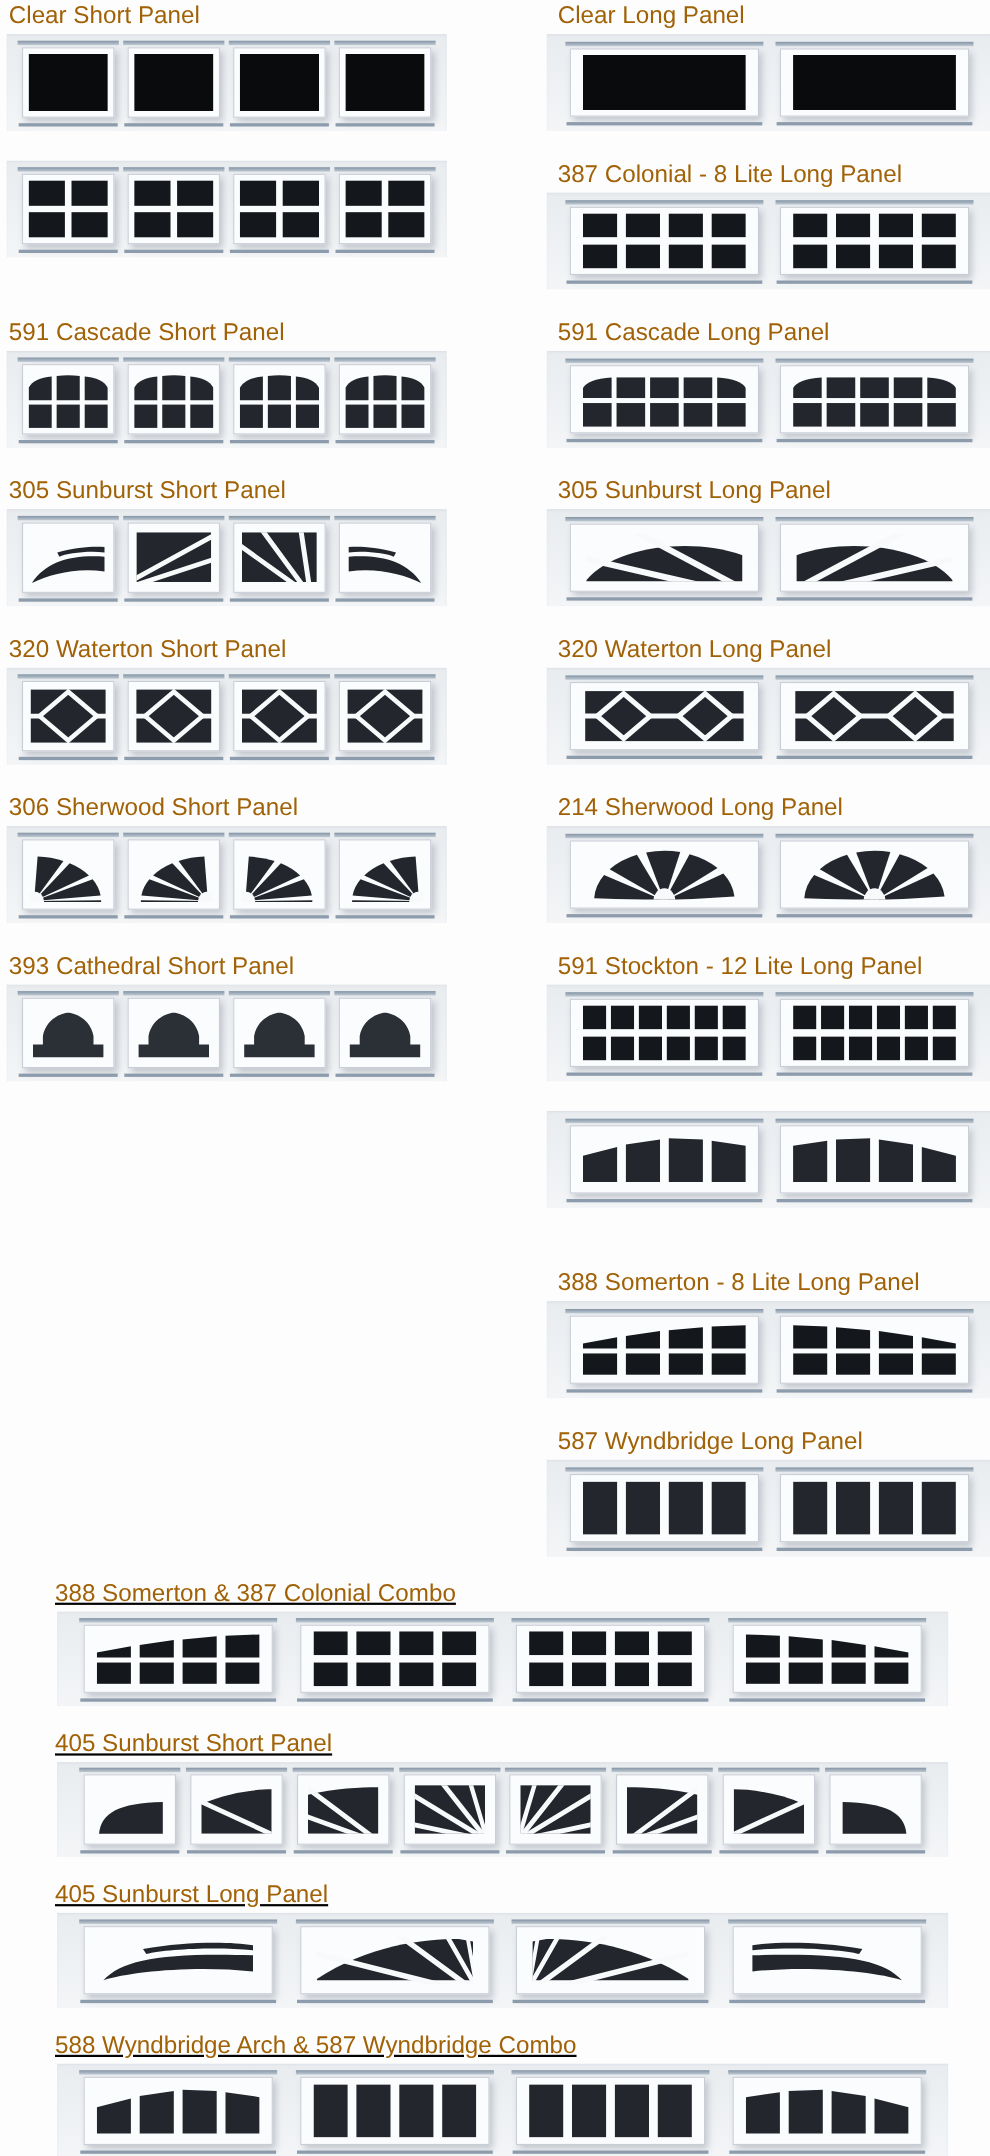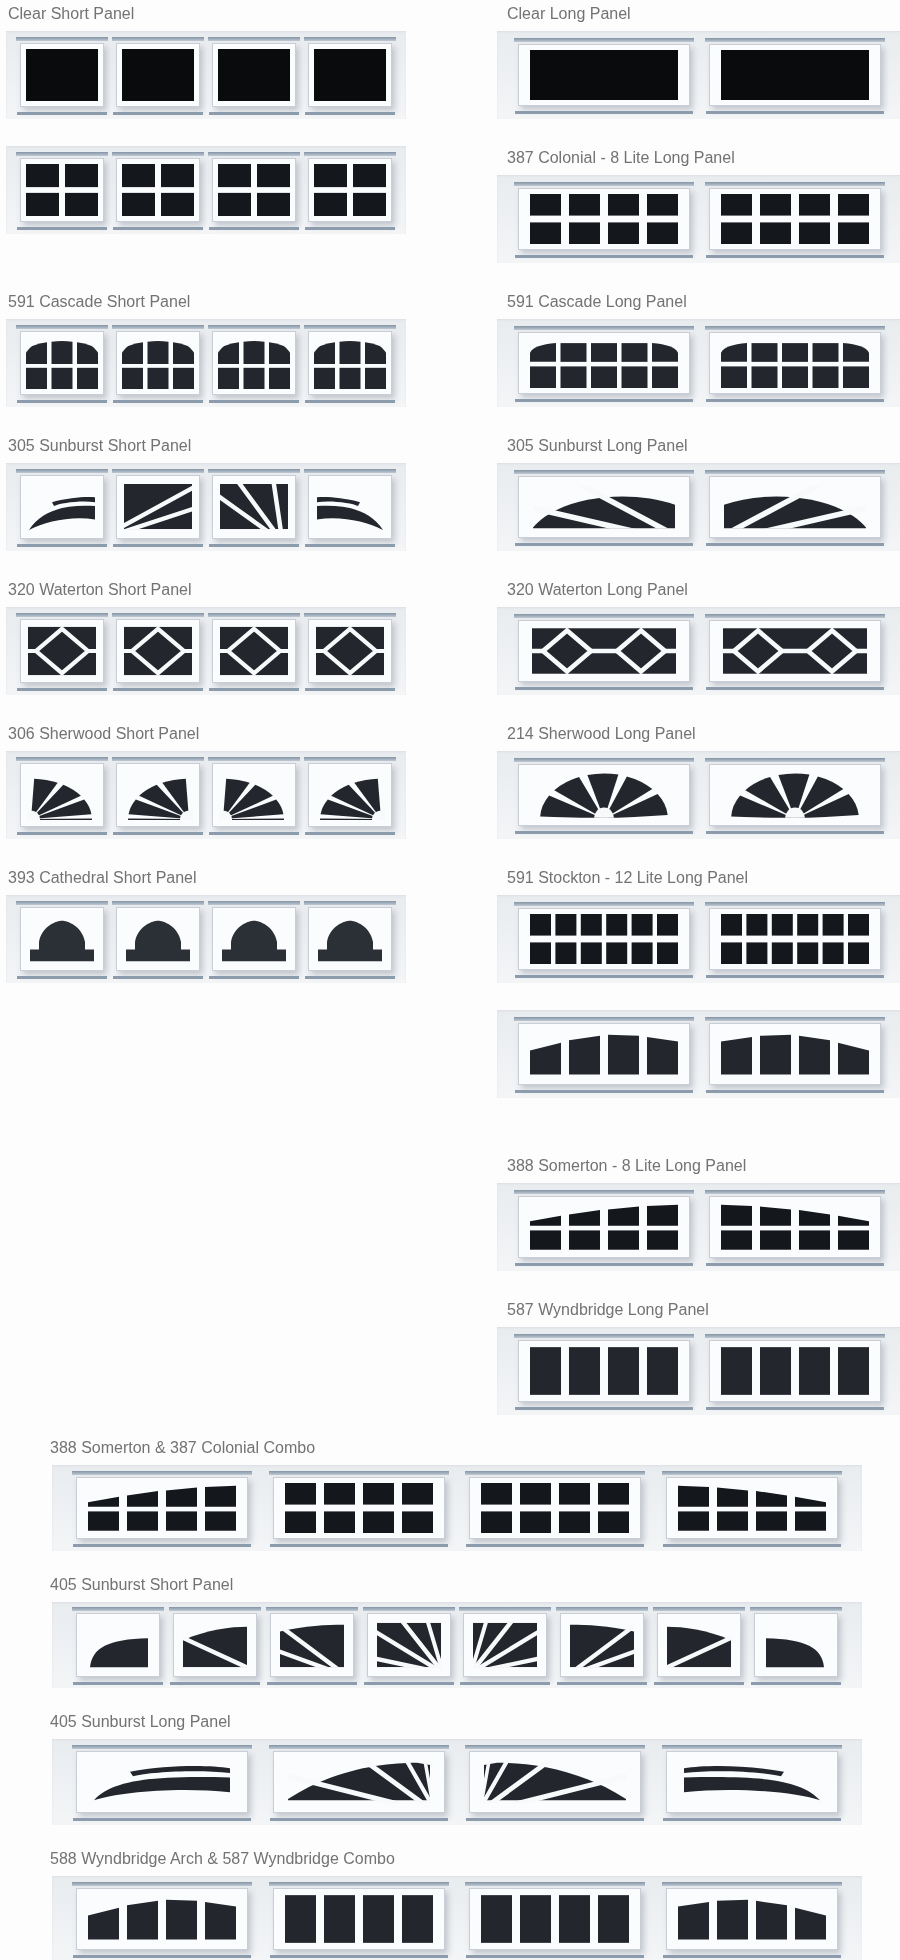--- a/index.html
+++ b/index.html
@@ -6,23 +6,23 @@
   body{
     width:900px;height:1960px;position:relative;overflow:hidden;
     background:#fdfdfe;
     font-family:"Liberation Sans", sans-serif;
   }
   .col{position:absolute;}
   .col-left{left:6px;top:2px;width:400px;}
   .col-right{left:497px;top:2px;width:405px;}
   .col-bottom{left:44px;top:1436px;width:822px;}
   .col-left .row,.col-right .row{height:144px;}
-  .col-bottom .row{height:137px;}
+  .col-bottom .row{height:137px;text-decoration:underline;}
   .label{
-    font-size:16px;color:#737373;height:24px;line-height:24px;
+    font-size:22px;color:#a16207;height:24px;line-height:24px;
     margin:0 0 5px 2px;white-space:nowrap;letter-spacing:0;
   }
   .col-right .label{margin-left:10px;}
   .col-bottom .label{margin-left:6px;}
   .strip{
     background:linear-gradient(180deg,#e9ecef,#f3f5f7);
     display:flex;align-items:center;justify-content:space-between;
     box-shadow:inset 0 1px 2px rgba(120,130,145,.12);
   }
   .strip-left{width:400px;height:88px;padding:0 14px;}

